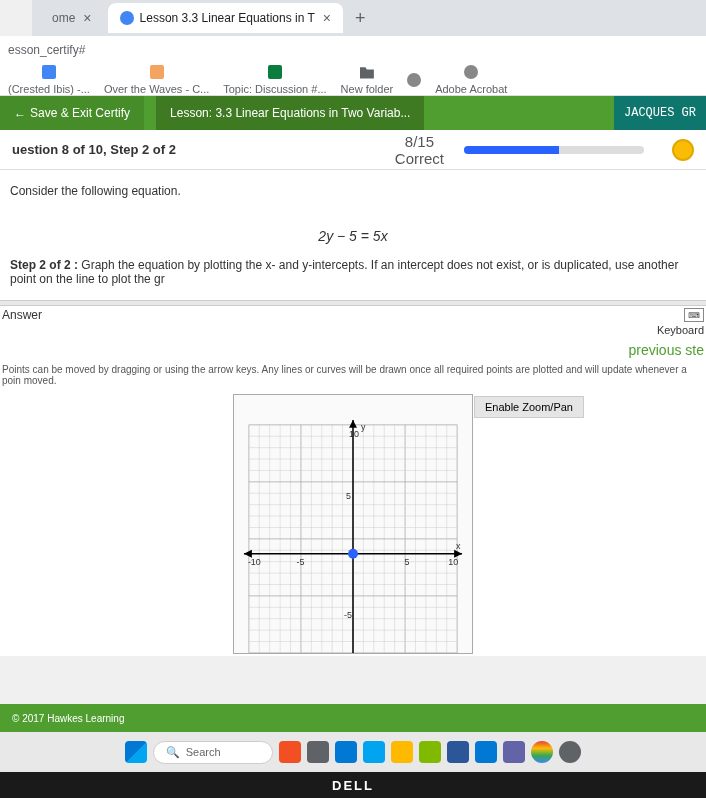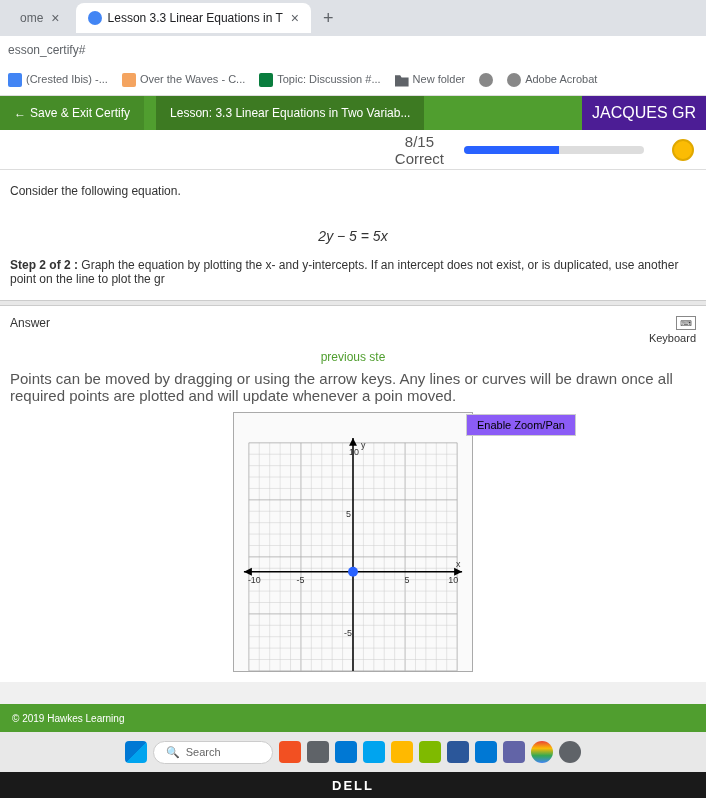--- a/index.html
+++ b/index.html
@@ -1,65 +1,65 @@
 <!DOCTYPE html>
 <html><head>
 <meta charset="utf-8">
 <style>
 * { margin: 0; padding: 0; box-sizing: border-box; font-family: Arial, sans-serif; }
 body { width: 706px; height: 798px; background: #f0f0f0; overflow: hidden; position: relative; }
 
-.browser-tabs { height: 36px; background: #dee1e6; display: flex; align-items: center; padding: 0 8px; }
+.browser-tabs { height: 36px; background: #dee1e6; display: flex; align-items: center; padding: 0 8px; margin-left: 32px; }
 .tab { height: 30px; padding: 0 12px; display: flex; align-items: center; font-size: 12px; border-radius: 8px 8px 0 0; margin-right: 4px; }
 .tab.inactive { color: #5f6368; }
 .tab.active { background: #ffffff; color: #202124; }
 .tab .close { margin-left: 8px; color: #5f6368; font-size: 14px; }
 .tab-icon { width: 14px; height: 14px; margin-right: 6px; background: #4285f4; border-radius: 50%; }
 .new-tab { color: #5f6368; font-size: 18px; padding: 0 8px; }
 
 .url-bar { height: 28px; background: #fff; display: flex; align-items: center; padding: 12px 8px; font-size: 12px; color: #5f6368; }
 
 .bookmarks { height: 32px; background: #fff; display: flex; align-items: center; padding: 0 8px; gap: 14px; font-size: 11px; color: #5f6368; border-bottom: 1px solid #ddd; }
-.bookmark-item { display: flex; align-items: flex-start; gap: 4px; }
+.bookmark-item { display: flex; align-items: center; gap: 4px; flex-direction: column; }
 .bm-icon { width: 14px; height: 14px; }
 .bm-blue { background: #4285f4; border-radius: 2px; }
 .bm-orange { background: #f4a460; border-radius: 2px; }
 .bm-green { background: #0a7d3e; border-radius: 2px; }
 .bm-folder { background: #5f6368; clip-path: polygon(0 20%, 40% 20%, 50% 35%, 100% 35%, 100% 100%, 0 100%); }
 .bm-gray { background: #888; border-radius: 50%; }
 
 .lesson-bar { height: 34px; background: #509e2f; display: flex; align-items: center; color: #fff; font-size: 12px; }
 .save-exit { padding: 0 14px; height: 100%; display: flex; align-items: center; background: #468c28; }
 .lesson-title { padding: 0 14px; background: #3d7a22; height: 100%; display: flex; align-items: center; margin-left: 12px; }
-.user-name { margin-left: auto; padding: 0 10px; background: #4c1d95; height: 100%; display: flex; align-items: center; font-size: 16px; }
+.user-name { margin-left: auto; padding: 0 10px; background: #0f766e; height: 100%; display: flex; align-items: center; font-size: 12px; font-family: Liberation Mono, monospace; }
 
 .progress-bar { height: 40px; background: #fff; display: flex; align-items: center; padding: 0 12px; gap: 20px; border-bottom: 1px solid #ddd; }
 .question-label { font-size: 13px; font-weight: bold; color: #333; }
 .score-box { text-align: center; font-size: 15px; color: #555; margin-left: auto; }
 .progress-track { width: 180px; height: 8px; background: #ddd; border-radius: 4px; overflow: hidden; }
 .progress-fill { height: 100%; background: #2962ff; width: 53%; }
 .medal { width: 22px; height: 22px; background: #fbbc04; border: 2px solid #e0a800; border-radius: 50%; margin-left: 8px; }
 
 .content { background: #fff; padding: 14px 10px; font-size: 12px; color: #333; }
 .prompt { margin-bottom: 30px; }
 .equation { text-align: center; font-style: italic; font-size: 14px; margin: 8px 0 14px; }
 .step-text { font-size: 12px; }
 .step-text b { font-weight: bold; }
 
 .divider { height: 6px; background: #e8e8e8; border-top: 1px solid #ccc; border-bottom: 1px solid #ccc; }
 
-.answer-section { background: #fff; padding: 10px; font-size: 12px; color: #333; }
+.answer-section { background: #fff; padding: 2px; font-size: 12px; color: #333; }
 .answer-header { display: flex; justify-content: space-between; align-items: flex-start; }
 .keyboard-btn { text-align: right; font-size: 11px; color: #333; }
 .keyboard-icon { width: 20px; height: 14px; border: 1px solid #888; margin-left: auto; margin-bottom: 2px; display: flex; align-items: center; justify-content: center; font-size: 8px; }
-.prev-step { text-align: center; font-size: 12px; color: #509e2f; margin: 6px 0; }
-.instructions { font-size: 15px; color: #555; margin-bottom: 8px; }
+.prev-step { text-align: right; font-size: 14px; color: #509e2f; margin: 6px 0; }
+.instructions { font-size: 10px; color: #555; margin-bottom: 8px; }
 
 .graph-container { display: flex; justify-content: center; position: relative; }
-.zoom-btn { position: absolute; top: 2px; right: 120px; font-size: 11px; padding: 4px 10px; background: #8b5cf6; border: 1px solid #ccc; z-index: 10; }
+.zoom-btn { position: absolute; top: 2px; right: 120px; font-size: 11px; padding: 4px 10px; background: #e5e5e5; border: 1px solid #ccc; z-index: 10; }
 .graph-box { width: 240px; height: 260px; border: 1px solid #aaa; background: #fafafa; position: relative; }
 .graph-svg { width: 100%; height: 100%; }
 .grid-line { stroke: #ccc; stroke-width: 0.5; }
 .grid-line-major { stroke: #aaa; stroke-width: 0.8; }
 .axis { stroke: #000; stroke-width: 1.5; }
 .axis-label { font-size: 9px; fill: #333; }
 .point { fill: #2962ff; }
 .arrow { fill: #000; }
 
 .submit-btn { position: absolute; right: 0; background: #2962ff; color: #fff; padding: 8px 14px; font-size: 12px; border: none; }
@@ -122,20 +122,21 @@
 <div class="lesson-bar">
   <div class="save-exit">
     <span style="margin-right:4px">←</span>
     <span>Save &amp; Exit Certify</span>
   </div>
   <div class="lesson-title">Lesson: 3.3 Linear Equations in Two Variab...</div>
   <div class="user-name">JACQUES GR</div>
 </div>
 
 <div class="progress-bar">
+  <div class="question-label">uestion 8 of 10, Step 2 of 2</div>
   <div class="score-box">
     <div>8/15</div>
     <div>Correct</div>
   </div>
   <div class="progress-track">
     <div class="progress-fill"></div>
   </div>
   <div class="medal"></div>
 </div>
 
@@ -223,21 +224,21 @@
         <text class="axis-label" x="63" y="171">-5</text>
         <text class="axis-label" x="172" y="171">5</text>
         <text class="axis-label" x="216" y="171">10</text>
         <circle class="point" cx="120" cy="160" r="5"></circle>
       </svg>
     </div>
   </div>
 </div>
 
 <div class="footer-bar">
-  <span>© 2019 Hawkes Learning</span>
+  <span>© 2017 Hawkes Learning</span>
 </div>
 
 <div class="taskbar">
   <div class="tb-icon win-icon"></div>
   <div class="search-box">
     <span>🔍</span>
     <span>Search</span>
   </div>
   <div class="tb-icon" style="background:#f25022"></div>
   <div class="tb-icon" style="background:#5f6368"></div>

